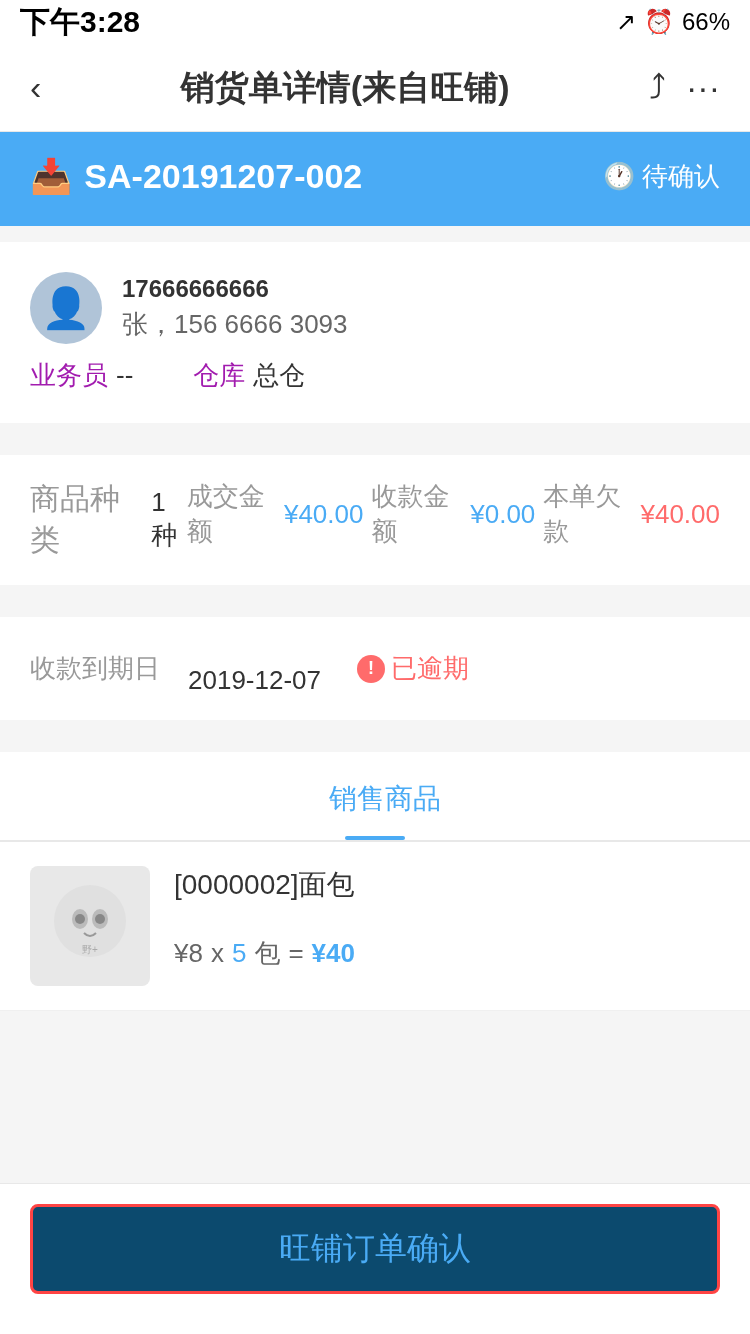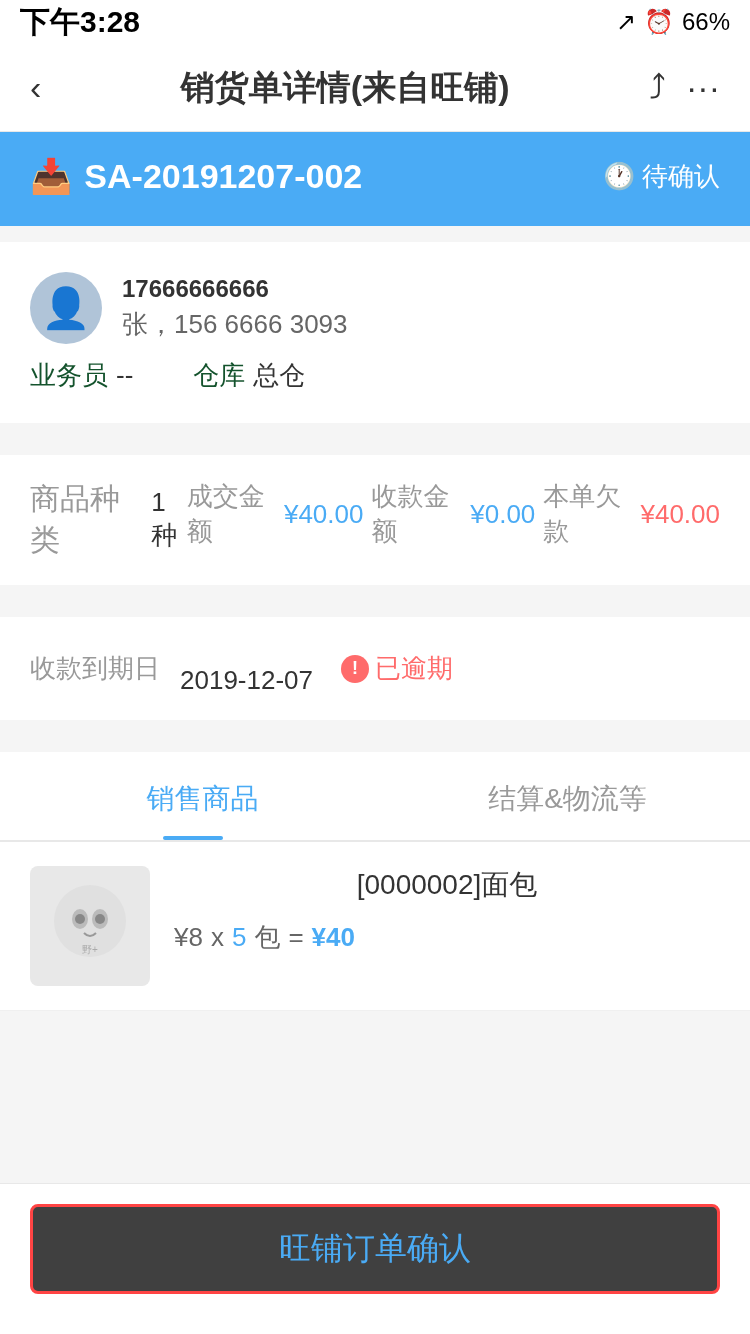--- a/index.html
+++ b/index.html
@@ -141,21 +141,21 @@
       gap: 60px;
       margin-top: 10px;
     }
     .info-item {
       display: flex;
       align-items: center;
       gap: 8px;
     }
     .info-label {
       font-size: 26px;
-      color: #14532d;
+      color: #a21caf;
     }
     .info-value {
       font-size: 26px;
       color: #333;
     }
 
     
     .stats-section {
       background: #fff;
       padding: 24px 30px;
@@ -201,21 +201,21 @@
       color: #ff6b6b;
     }
 
     
     .due-section {
       background: #fff;
       padding: 24px 30px;
       margin-bottom: 16px;
       display: flex;
       align-items: center;
-      gap: 20px;
+      gap: 28px;
     }
     .due-label {
       font-size: 26px;
       color: #999;
     }
     .due-date {
       font-size: 26px;
       color: #333;
       margin-top: 24px;
     }
@@ -298,22 +298,21 @@
     .product-img-inner {
       font-size: 48px;
       color: #bbb;
     }
     .product-info {
       flex: 1;
     }
     .product-name {
       font-size: 28px;
       color: #333;
-      margin-bottom: 16px;
-      text-align: center;
+      margin-bottom: 32px;
     }
     .product-price-row {
       display: flex;
       align-items: center;
       gap: 8px;
       font-size: 26px;
       color: #666;
     }
     .product-qty-highlight {
       color: #4AABF5;
@@ -335,21 +334,21 @@
       bottom: 0;
       left: 0;
       width: 750px;
       padding: 20px 30px 40px;
       background: #fff;
       border-top: 1px solid #e8e8e8;
     }
     .confirm-btn {
       width: 100%;
       height: 90px;
-      background: #404040;
+      background: #0c4a6e;
       border: 3px solid #ff4444;
       border-radius: 8px;
       font-size: 32px;
       color: #4AABF5;
       font-weight: 500;
       cursor: pointer;
       display: flex;
       align-items: center;
       justify-content: center;
     }
@@ -454,23 +453,20 @@
     <span class="overdue-text">已逾期</span>
   </div>
 </div>
 
 <div class="separator"></div>
 
 <div class="tab-section">
   <div class="tab-row">
     <div class="tab-item active">
       <span>销售商品</span>
-    </div>
-    <div class="tab-item">
-      <span>结算&amp;物流等</span>
     </div>
   </div>
 </div>
 
 <div class="product-section">
   <div class="product-img">
     <span class="product-img-inner">
       
       <svg width="80" height="80" viewBox="0 0 80 80" xmlns="http://www.w3.org/2000/svg">
         <circle cx="40" cy="40" r="36" fill="#e0e0e0"></circle>

